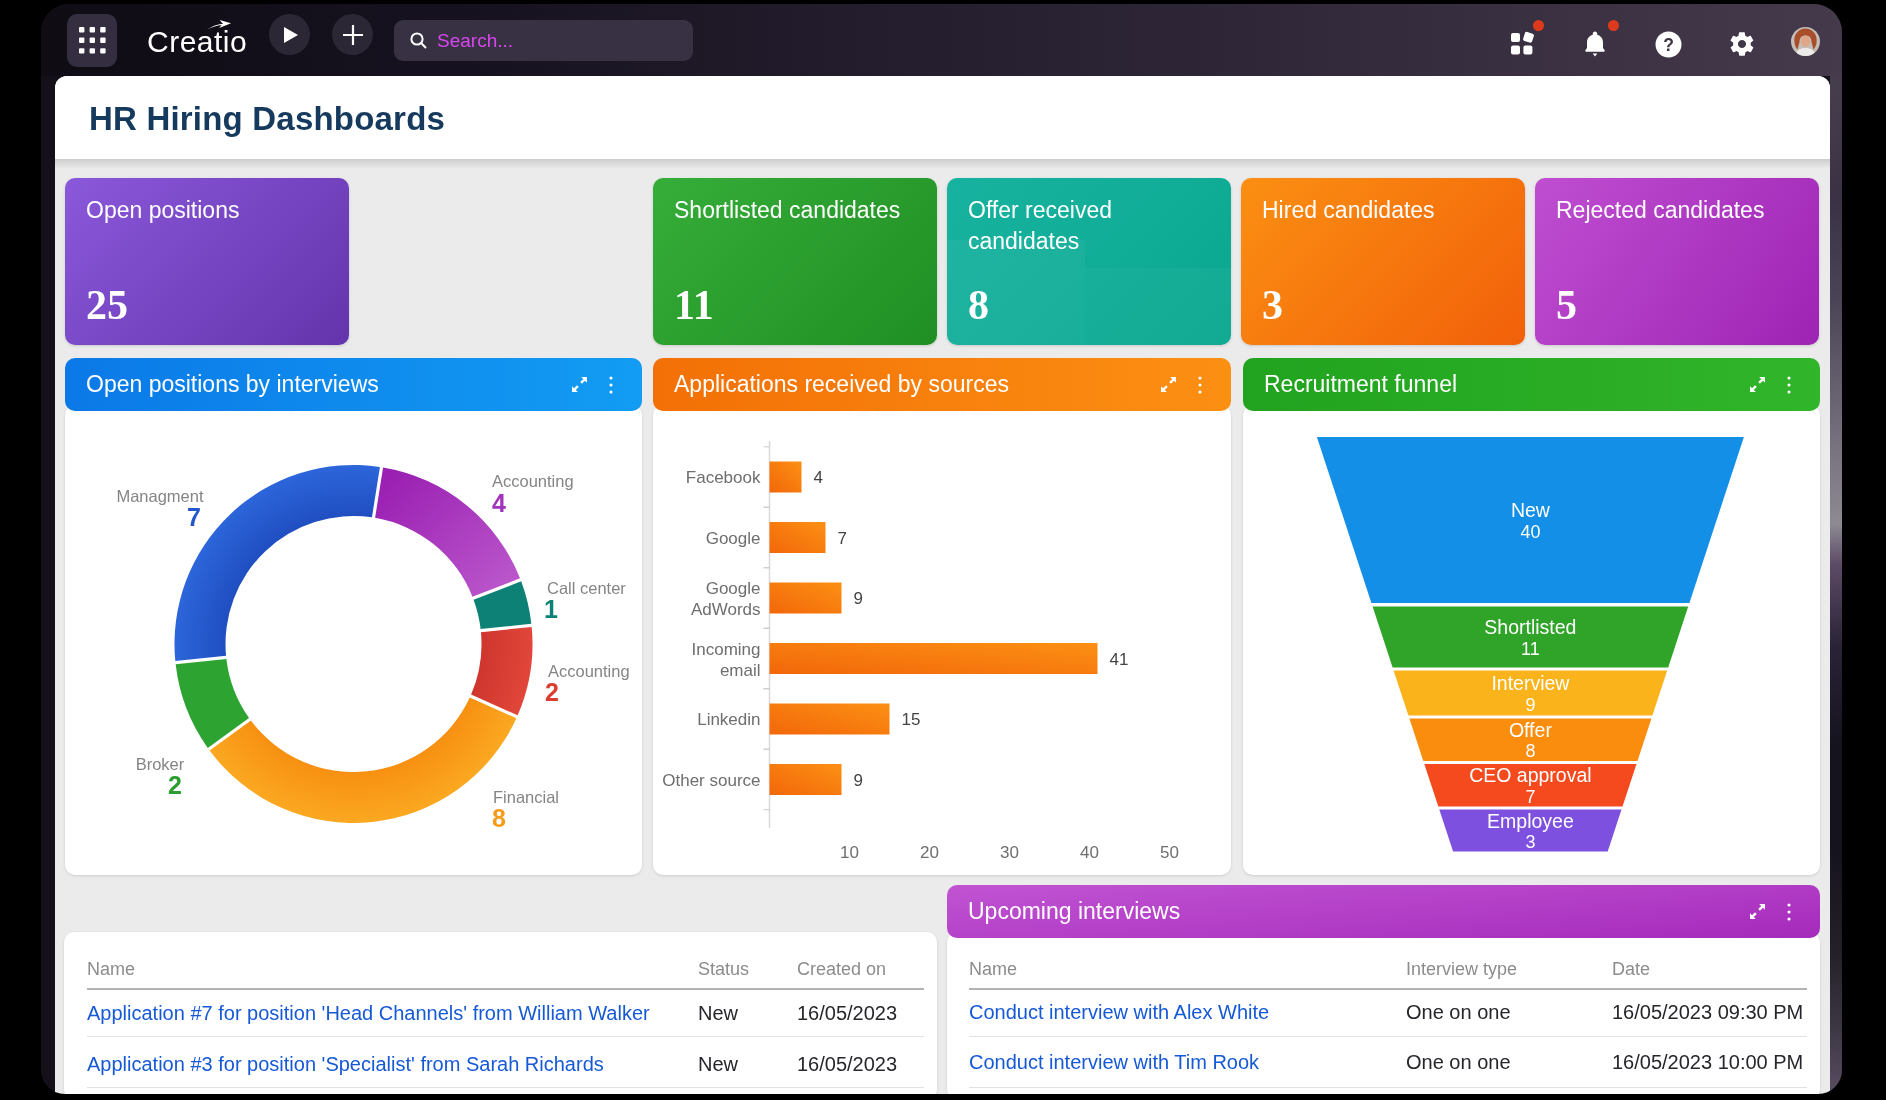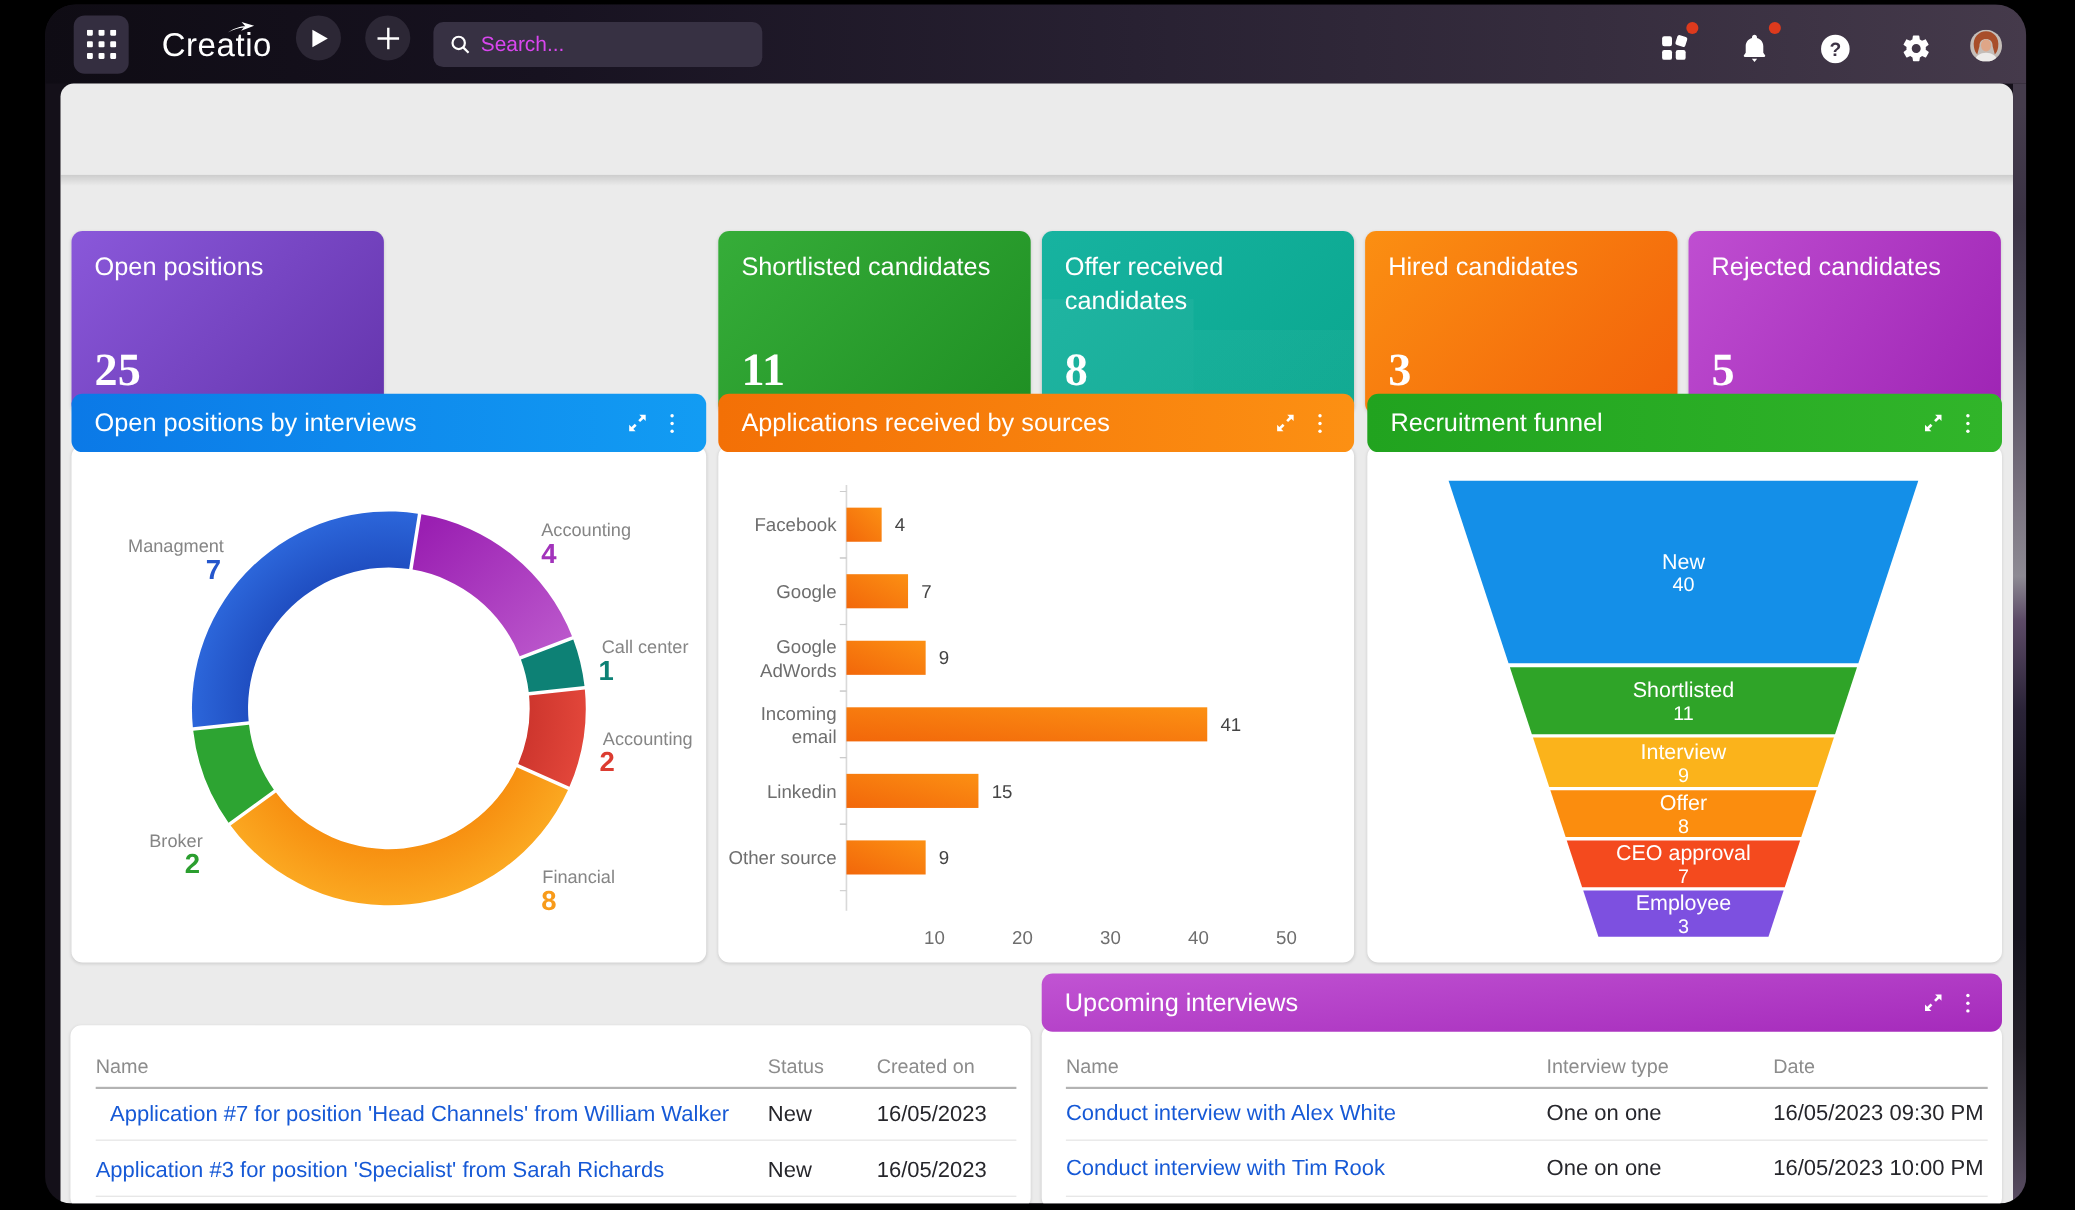--- a/index.html
+++ b/index.html
@@ -13,21 +13,21 @@
 #rightstrip { position:absolute; right:0; top:72px; width:12px; bottom:0;
   background:linear-gradient(180deg,#453c4c 2%,#3a3244 12%,#4a4456 22%,#7a7380 37%,#8d8a93 44%,#5c4a66 48%,#2a2337 56%,#15131e 66%,#15131e 76%,#242029 86%,#3a3541 93%,#5a4d63 100%); }
 #content { position:absolute; left:14px; top:72px; width:1775px; bottom:0; background:#ebebeb;
   border-radius:12px 12px 0 0; overflow:hidden; }
 
 #titlebar { position:absolute; left:0; top:0; width:100%; height:83px; background:#fff; }
 #titlebar h1 { position:absolute; left:34px; top:24px; font-size:33px; font-weight:700; color:#163a5d; letter-spacing:0.2px; }
 #shadowband { position:absolute; left:0; top:83px; width:100%; height:10px;
   background:linear-gradient(180deg,rgba(0,0,0,0.13),rgba(0,0,0,0)); }
 .kpi { position:absolute; top:102px; width:284px; height:167px; border-radius:10px; color:#fff;
-  box-shadow:0 1px 3px rgba(0,0,0,0.15);margin-top:32px; }
+  box-shadow:0 1px 3px rgba(0,0,0,0.15); }
 .kpi .t { position:absolute; left:21px; top:17px; font-size:23px; font-weight:500; line-height:31px; }
 .kpi .n { position:absolute; left:21px; bottom:16px; font-size:42px; font-weight:800;font-family:Liberation Serif, serif; }
 .panel { position:absolute; }
 .phead { position:absolute; left:0; top:0; width:100%; height:53px; border-radius:10px; color:#fff; }
 .phead .t { position:absolute; left:21px; top:13px; font-size:23px; font-weight:500; }
 .pbody { position:absolute; left:0; top:47px; width:100%; border-radius:10px; background:#fff;
   box-shadow:0 1px 3px rgba(0,0,0,0.12); }
 .ghead { color:#8c8c8c; font-size:18px; }
 .glink { color:#1659d6; font-size:20px; }
 .gtxt { color:#26262b; font-size:20px; }
@@ -103,20 +103,23 @@
   <g clip-path="url(#avc)">
     <rect width="29" height="29" fill="#c4bdb8"></rect>
     <path d="M3.5 16 C2 7 8 1.5 14.5 1.5 C21 1.5 27 7 25.5 16 C25 19 24 21 22.5 22.5 L20.5 15 C20.5 10.5 18 8.5 14.5 8.5 C11 8.5 8.5 10.5 8.5 15 L6.5 22.5 C5 21 4 19 3.5 16 Z" fill="#a84e2a"></path>
     <ellipse cx="14.5" cy="14.2" rx="4.6" ry="5.6" fill="#dfa687"></ellipse>
     <path d="M4.5 29 C4.5 23.5 9.5 21 14.5 21 C19.5 21 24.5 23.5 24.5 29 Z" fill="#edebe9"></path>
   </g>
 </svg>
 </div>
   <div id="rightstrip"></div>
   <div id="content">
+    <div id="titlebar">
+        <h1>HR Hiring Dashboards</h1>
+      </div>
     <div id="shadowband"></div>
 
     <div class="kpi" style="left:10px;background:linear-gradient(135deg,#8a58da 0%,#6434ac 100%)">
       <div class="t">Open positions</div>
         <div class="n">25</div>
       </div>
     <div class="kpi" style="left:598px;background:linear-gradient(135deg,#36ad39 0%,#1f8f23 100%)">
       <div class="t">Shortlisted candidates</div>
         <div class="n">11</div>
       </div>
@@ -307,21 +310,21 @@
     <div class="panel" style="left:9px;top:809px;width:873px;height:214px">
       <div class="pbody" style="height:167px"></div>
 
       <div style="position:absolute;left:23px;right:13px;top:79px">
         <div style="position:absolute;left:0;top:24px;width:100%;height:2px;background:#b3b3b3"></div>
         <div style="position:absolute;left:0;top:72px;width:100%;height:1px;background:#e2e2e2"></div>
         <div style="position:absolute;left:0;top:123px;width:100%;height:1px;background:#e2e2e2"></div>
         <div class="ghead" style="position:absolute;left:0;top:-5px">Name</div>
         <div class="ghead" style="position:absolute;left:611px;top:-5px">Status</div>
         <div class="ghead" style="position:absolute;left:710px;top:-5px">Created on</div>
-        <div class="glink" style="position:absolute;left:13px;top:38px">Application #7 for position 'Head Channels' from William Walker</div>
+        <div class="glink" style="position:absolute;left:0;top:38px">Application #7 for position 'Head Channels' from William Walker</div>
         <div class="gtxt" style="position:absolute;left:611px;top:38px">New</div>
         <div class="gtxt" style="position:absolute;left:710px;top:38px">16/05/2023</div>
         <div class="glink" style="position:absolute;left:0;top:89px">Application #3 for position 'Specialist' from Sarah Richards</div>
         <div class="gtxt" style="position:absolute;left:611px;top:89px">New</div>
         <div class="gtxt" style="position:absolute;left:710px;top:89px">16/05/2023</div>
       </div>
     </div>
     <div class="panel" style="left:892px;top:809px;width:873px;height:214px">
       <div class="pbody" style="height:167px"></div>
       <div class="phead" style="background:linear-gradient(175deg,#c154d3,#a52abb)">

